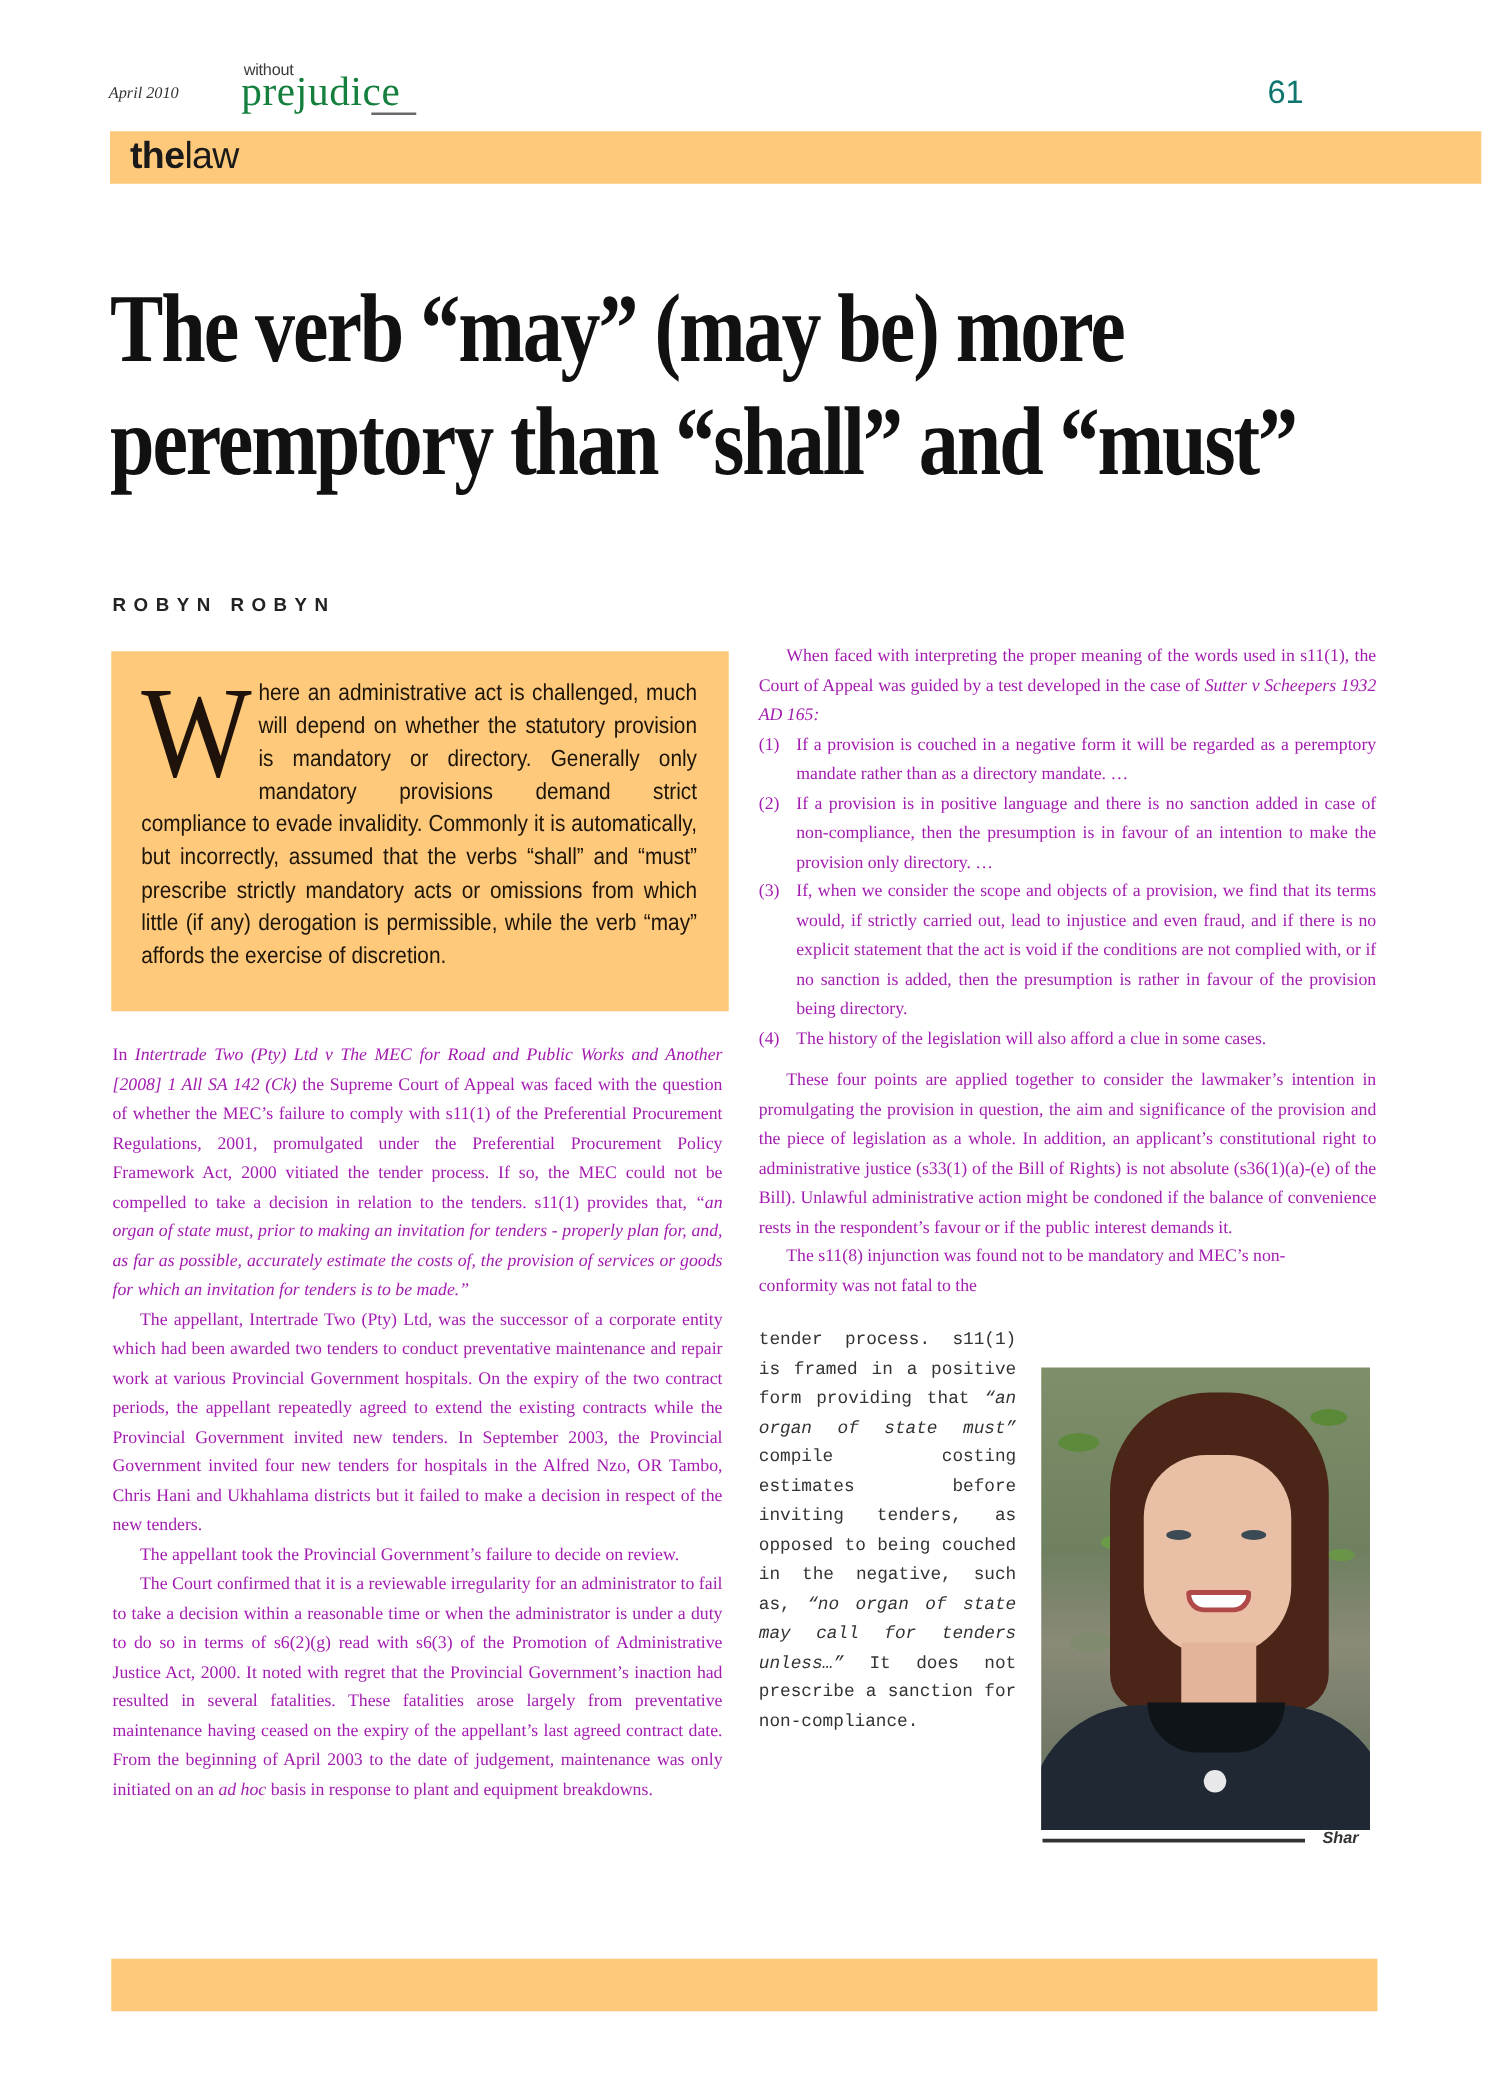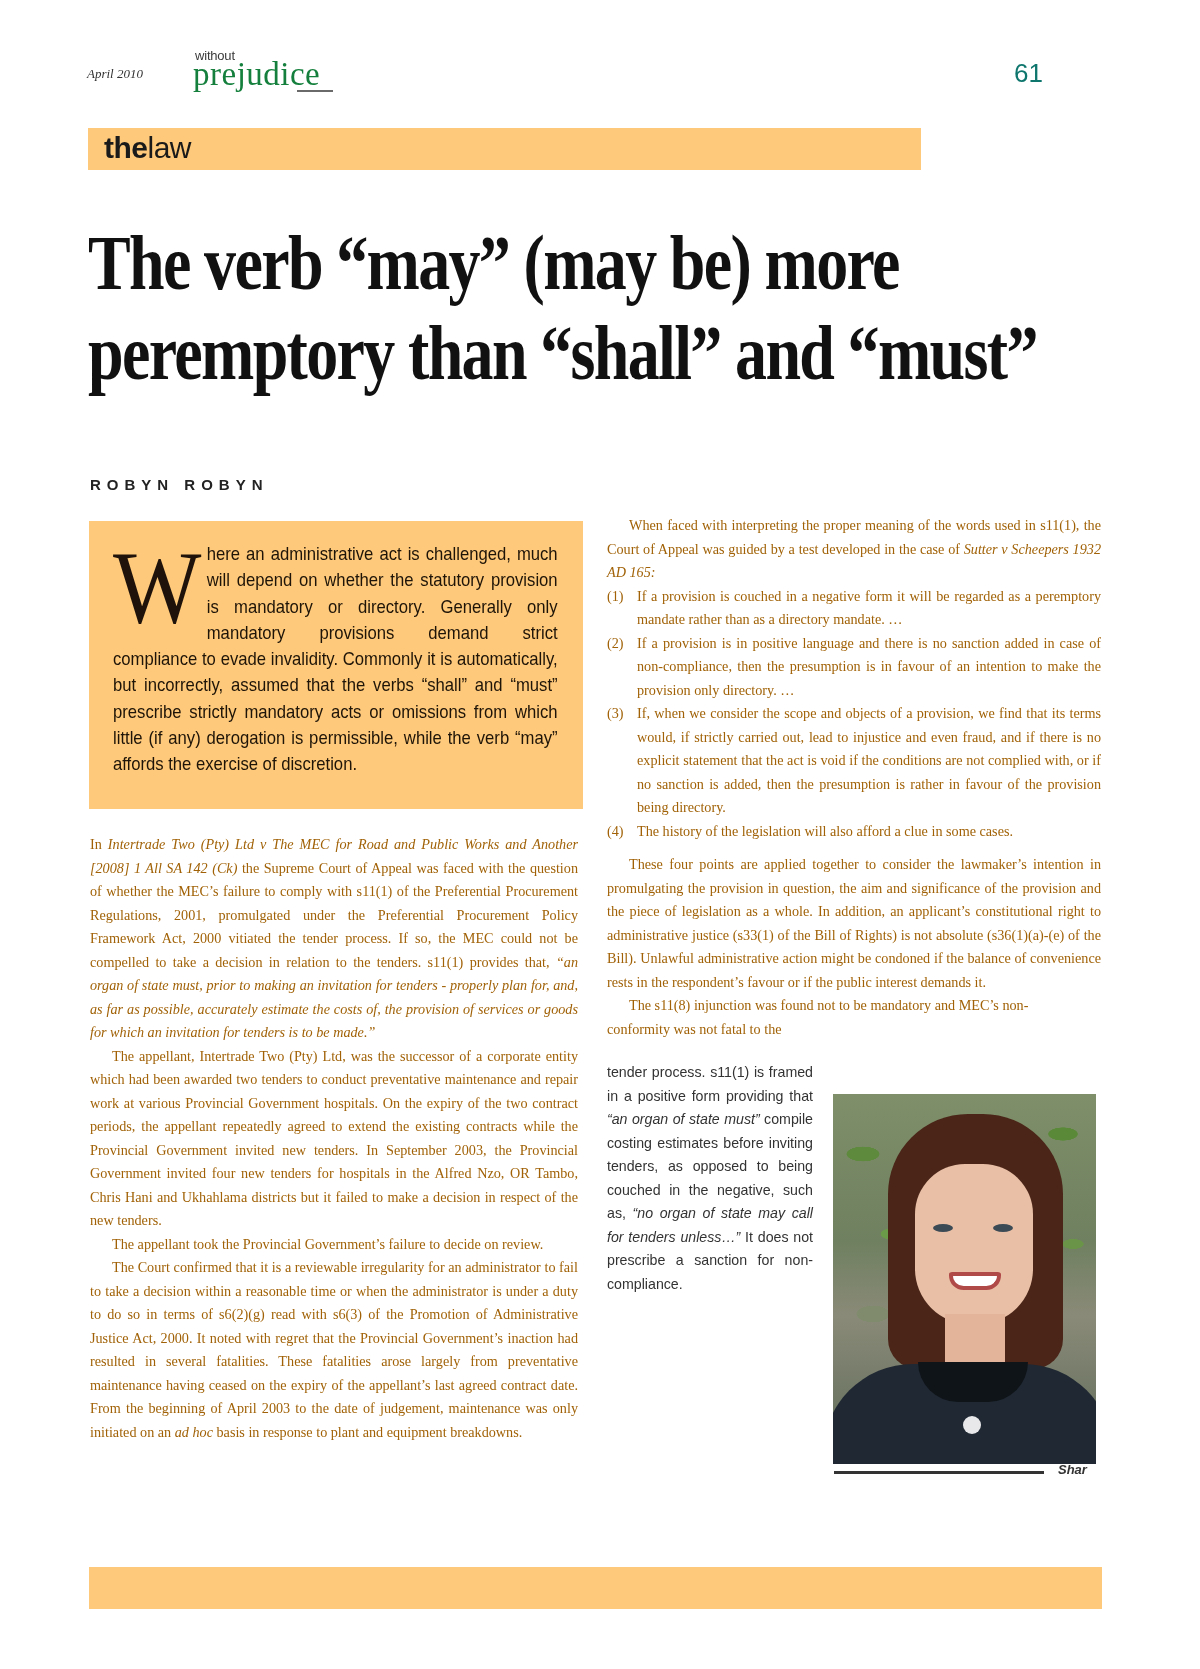--- a/index.html
+++ b/index.html
@@ -6,46 +6,46 @@
   html, body { width: 1200px; height: 1669px; background: #ffffff; overflow: hidden; }
   body { position: relative; font-family: "Liberation Serif", serif; color: #2a2a2a; }
 
   .date { position: absolute; left: 87px; top: 66px; font-size: 13px; color: #333; font-family: "Liberation Serif", serif; font-style: italic; }
   .logo { position: absolute; left: 193px; top: 48px; width: 150px; height: 48px; }
   .logo .small { position: absolute; left: 2px; top: 0px; font-family: "Liberation Sans", sans-serif; font-size: 13px; color: #3a3a3a; letter-spacing: -0.2px; }
   .logo .big { position: absolute; left: 0px; top: 8px; font-family: "Liberation Serif", serif; font-size: 33px; color: #15803d; letter-spacing: 0.5px; }
   .logo .tag { position: absolute; left: 104px; top: 42px; width: 36px; height: 2px; background: #6a6a6a; }
   .pagenum { position: absolute; left: 1014px; top: 58px; font-family: "Liberation Sans", sans-serif; font-size: 26px; color: #0f766e; }
 
-  .section-bar { position: absolute; left: 88px; top: 128px; width: 833px; height: 42px; background: #fec97a; }
+  .section-bar { position: absolute; left: 88px; top: 105px; width: 1097px; height: 42px; background: #fec97a; }
   .section-bar .label { position: absolute; left: 16px; top: 3px; font-family: "Liberation Sans", sans-serif; font-size: 30px; color: #1a1a1a; letter-spacing: -0.5px; }
   .section-bar .label b { font-weight: bold; }
 
   .headline { position: absolute; left: 88px; top: 218px; width: 1010px; font-family: "Liberation Serif", serif; font-size: 78px; line-height: 90px; color: #111; letter-spacing: -2px; transform: scaleX(0.82); transform-origin: left top; width: 1230px; }
 
   .byline { position: absolute; left: 90px; top: 476px; font-family: "Liberation Sans", sans-serif; font-weight: bold; font-size: 15px; letter-spacing: 6px; color: #222; }
 
   .pullquote { position: absolute; left: 89px; top: 521px; width: 494px; height: 288px; background: #fec97a; padding: 20px 22px 0 24px; }
   .pullquote .dropcap { float: left; font-family: "Liberation Serif", serif; font-size: 104px; line-height: 80px; color: #1e120a; margin: 6px 6px 0 0; height: 82px; }
   .pullquote .text { font-family: "Liberation Sans", sans-serif; font-size: 18.5px; line-height: 26.3px; color: #1e1408; text-align: justify; transform: scaleX(0.9); transform-origin: left top; width: 494px; }
 
-  .col { position: absolute; font-family: "Liberation Serif", serif; font-size: 14.2px; line-height: 23.5px; color: #a16207; text-align: justify; }
+  .col { position: absolute; font-family: "Liberation Serif", serif; font-size: 14.2px; line-height: 23.5px; color: #a21caf; text-align: justify; }
   .col p { margin: 0; }
   .col .indent { text-indent: 22px; }
   .col-left { left: 90px; top: 833px; width: 488px; }
   .col-right { left: 607px; top: 514px; width: 494px; }
   .col i { font-style: italic; }
 
   .numlist { margin: 0; }
   .numlist .item { display: flex; }
   .numlist .num { width: 30px; flex: none; }
   .numlist .body { flex: 1; text-align: justify; }
   .gap { height: 10px; }
 
-  .col-narrow { position: absolute; left: 607px; top: 1061px; width: 206px; font-family: Liberation Sans, sans-serif; font-size: 14.2px; line-height: 23.5px; color: #333; text-align: justify; }
+  .col-narrow { position: absolute; left: 607px; top: 1061px; width: 206px; font-family: Liberation Mono, monospace; font-size: 14.2px; line-height: 23.5px; color: #333; text-align: justify; }
 
   .photo { position: absolute; left: 833px; top: 1094px; width: 263px; height: 370px; overflow: hidden; background: linear-gradient(180deg, #7f8f6a 0%, #6f8060 40%, #8a8a78 60%, #5d6a58 100%); }
   .photo .leaves { position: absolute; inset: 0; background:
       radial-gradient(ellipse 40px 18px at 30px 60px, #5d8a3c 40%, transparent 42%),
       radial-gradient(ellipse 30px 14px at 60px 140px, #6b9a48 40%, transparent 42%),
       radial-gradient(ellipse 36px 16px at 230px 40px, #5a8a38 40%, transparent 42%),
       radial-gradient(ellipse 26px 12px at 240px 150px, #6a9548 40%, transparent 42%),
       radial-gradient(ellipse 40px 20px at 40px 220px, #7f8b6c 40%, transparent 42%); }
   .photo .hair { position: absolute; left: 55px; top: 20px; width: 175px; height: 255px; background: #4a2518; border-radius: 80px 80px 30px 30px; }
   .photo .face { position: absolute; left: 82px; top: 70px; width: 118px; height: 160px; background: #e9bfa5; border-radius: 50px 50px 55px 55px; }

